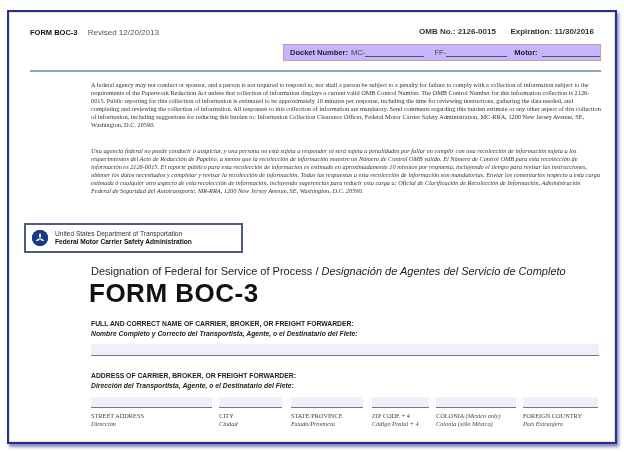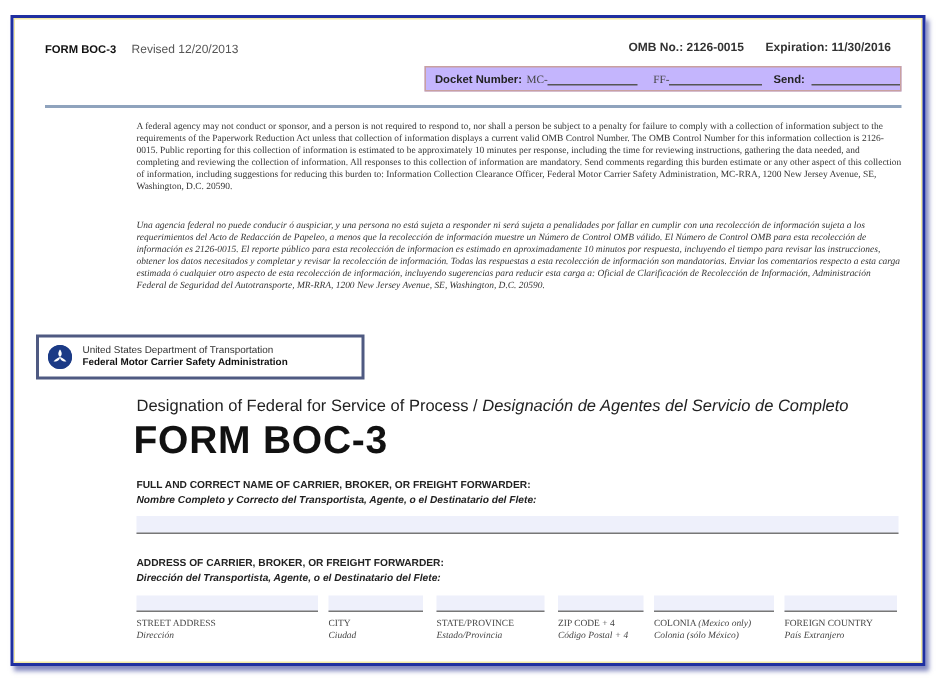--- a/index.html
+++ b/index.html
@@ -17,21 +17,21 @@
   .hdr-left .form { font-weight: bold; color: #111; margin-right: 8px; font-size: 7.5px; }
   .hdr-right { position: absolute; right: 30px; top: 27px; font-size: 8px; font-weight: bold; color: #333; white-space: nowrap; }
   .hdr-right .sep { display: inline-block; width: 10px; }
 
   .docket {
     position: absolute; left: 283px; top: 44px; width: 318px; height: 17px;
     border: 1px solid #c9a0a0; background: #c4b5fd;
     font-size: 7.5px; display: flex; align-items: center; padding-left: 6px; white-space: nowrap;
   }
   .docket .lbl { font-weight: bold; color: #222; }
-  .docket .srf { font-family: Liberation Serif, serif; color: #444; margin-left: 3px; }
+  .docket .srf { font-family: Liberation Sans, sans-serif; color: #444; margin-left: 3px; }
   .docket .line { display: inline-block; border-bottom: 1px solid #555; height: 8px; }
   .docket .sp { display: inline-block; width: 8px; }
 
   .rule { position: absolute; left: 30px; top: 70px; width: 571px; height: 2px; background: #8fa3bd; }
 
   .para {
     position: absolute; left: 91px; width: 510px;
     font-family: "Liberation Serif", serif; font-size: 6.3px; line-height: 7.9px; color: #333;
     text-align: left;
   }
@@ -80,21 +80,21 @@
 </div>
 
 <div class="docket">
   <span class="lbl">Docket Number:</span>
   <span class="srf">MC-</span>
   <span class="line" style="width:60px"></span>
   <span class="sp"></span>
   <span class="srf">FF-</span>
   <span class="line" style="width:62px"></span>
   <span class="sp"></span>
-  <span class="lbl">Send:</span>
+  <span class="lbl">Motor:</span>
   <span class="sp" style="width:4px"></span>
   <span class="line" style="width:60px"></span>
 </div>
 
 <div class="rule"></div>
 
 <p class="para en">A federal agency may not conduct or sponsor, and a person is not required to respond to, nor shall a person be subject to a penalty for failure to comply with a collection of information subject to the requirements of the Paperwork Reduction Act unless that collection of information displays a current valid OMB Control Number. The OMB Control Number for this information collection is 2126-0015. Public reporting for this collection of information is estimated to be approximately 10 minutes per response, including the time for reviewing instructions, gathering the data needed, and completing and reviewing the collection of information. All responses to this collection of information are mandatory. Send comments regarding this burden estimate or any other aspect of this collection of information, including suggestions for reducing this burden to: Information Collection Clearance Officer, Federal Motor Carrier Safety Administration, MC-RRA, 1200 New Jersey Avenue, SE, Washington, D.C. 20590.</p>
 <p class="para es">Una agencia federal no puede conducir ó auspiciar, y una persona no está sujeta a responder ni será sujeta a penalidades por fallar en cumplir con una recolección de información sujeta a los requerimientos del Acto de Redacción de Papeleo, a menos que la recolección de información muestre un Número de Control OMB válido. El Número de Control OMB para esta recolección de información es 2126-0015. El reporte público para esta recolección de informacion es estimado en aproximadamente 10 minutos por respuesta, incluyendo el tiempo para revisar las instrucciones, obtener los datos necesitados y completar y revisar la recolección de información. Todas las respuestas a esta recolección de información son mandatorias. Enviar los comentarios respecto a esta carga estimada ó cualquier otro aspecto de esta recolección de información, incluyendo sugerencias para reducir esta carga a: Oficial de Clarificación de Recolección de Información, Administración Federal de Seguridad del Autotransporte, MR-RRA, 1200 New Jersey Avenue, SE, Washington, D.C. 20590.</p>
 
 <div class="dot-badge">

